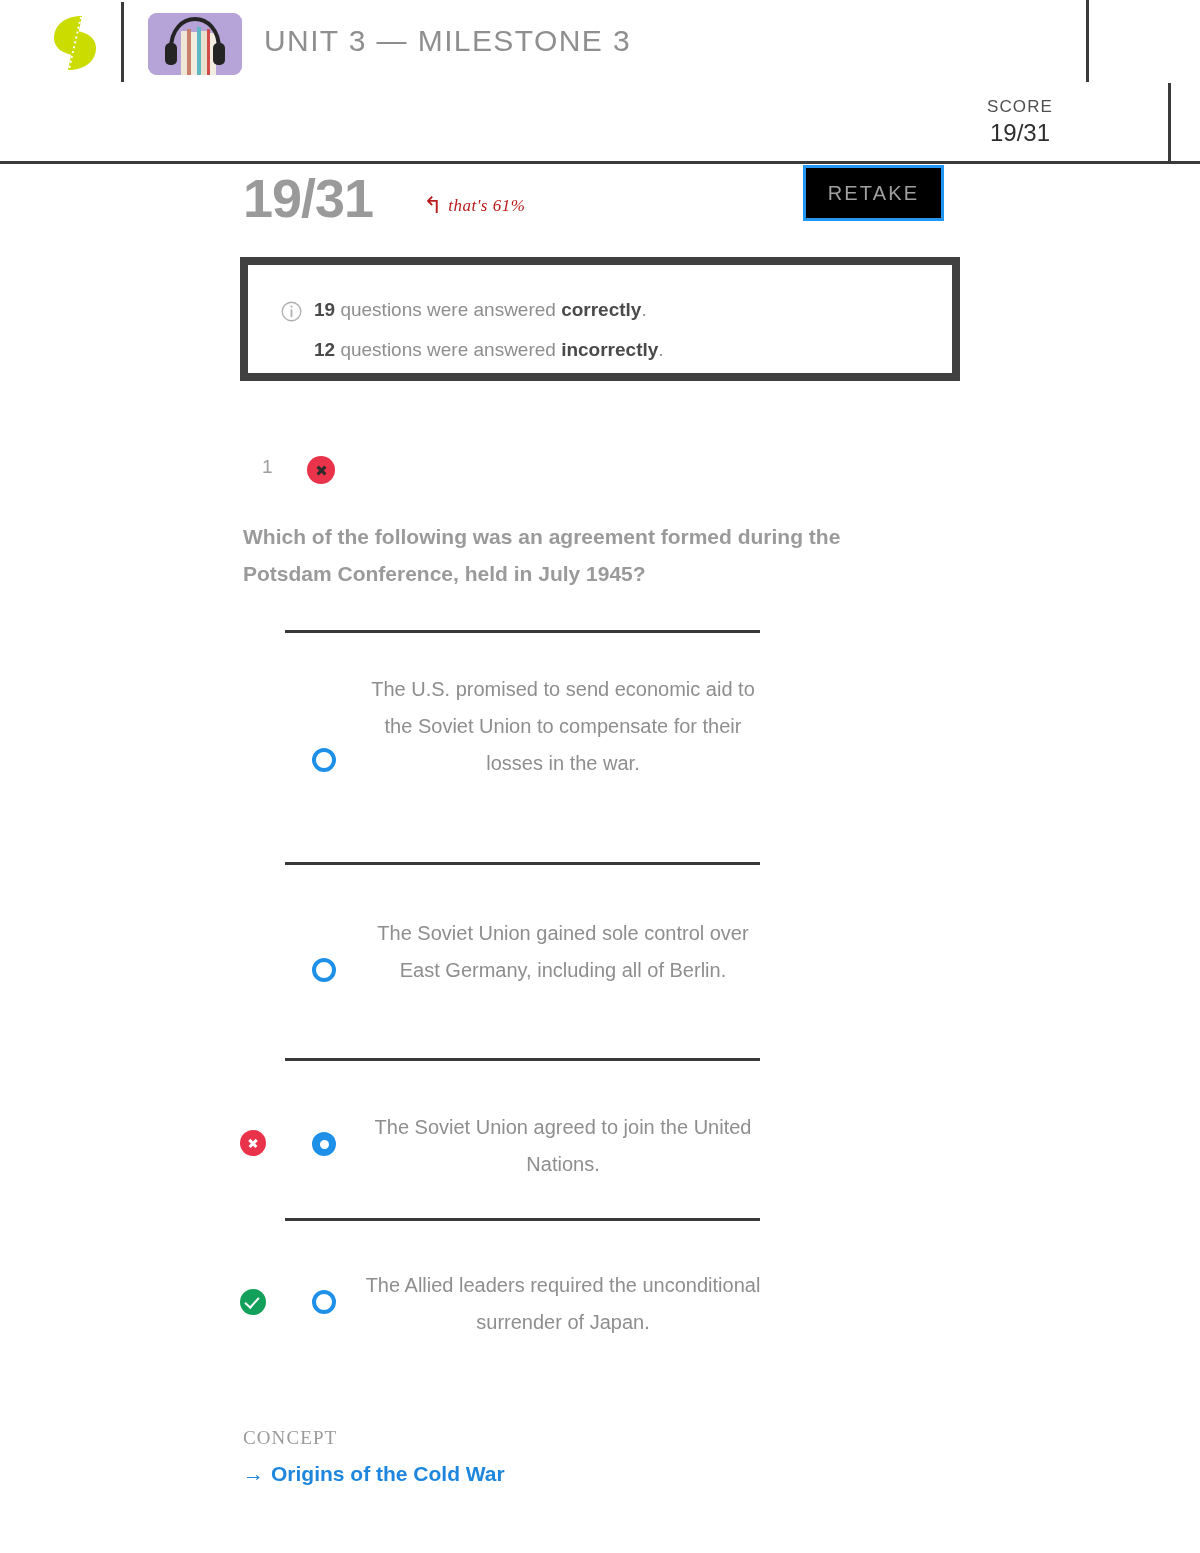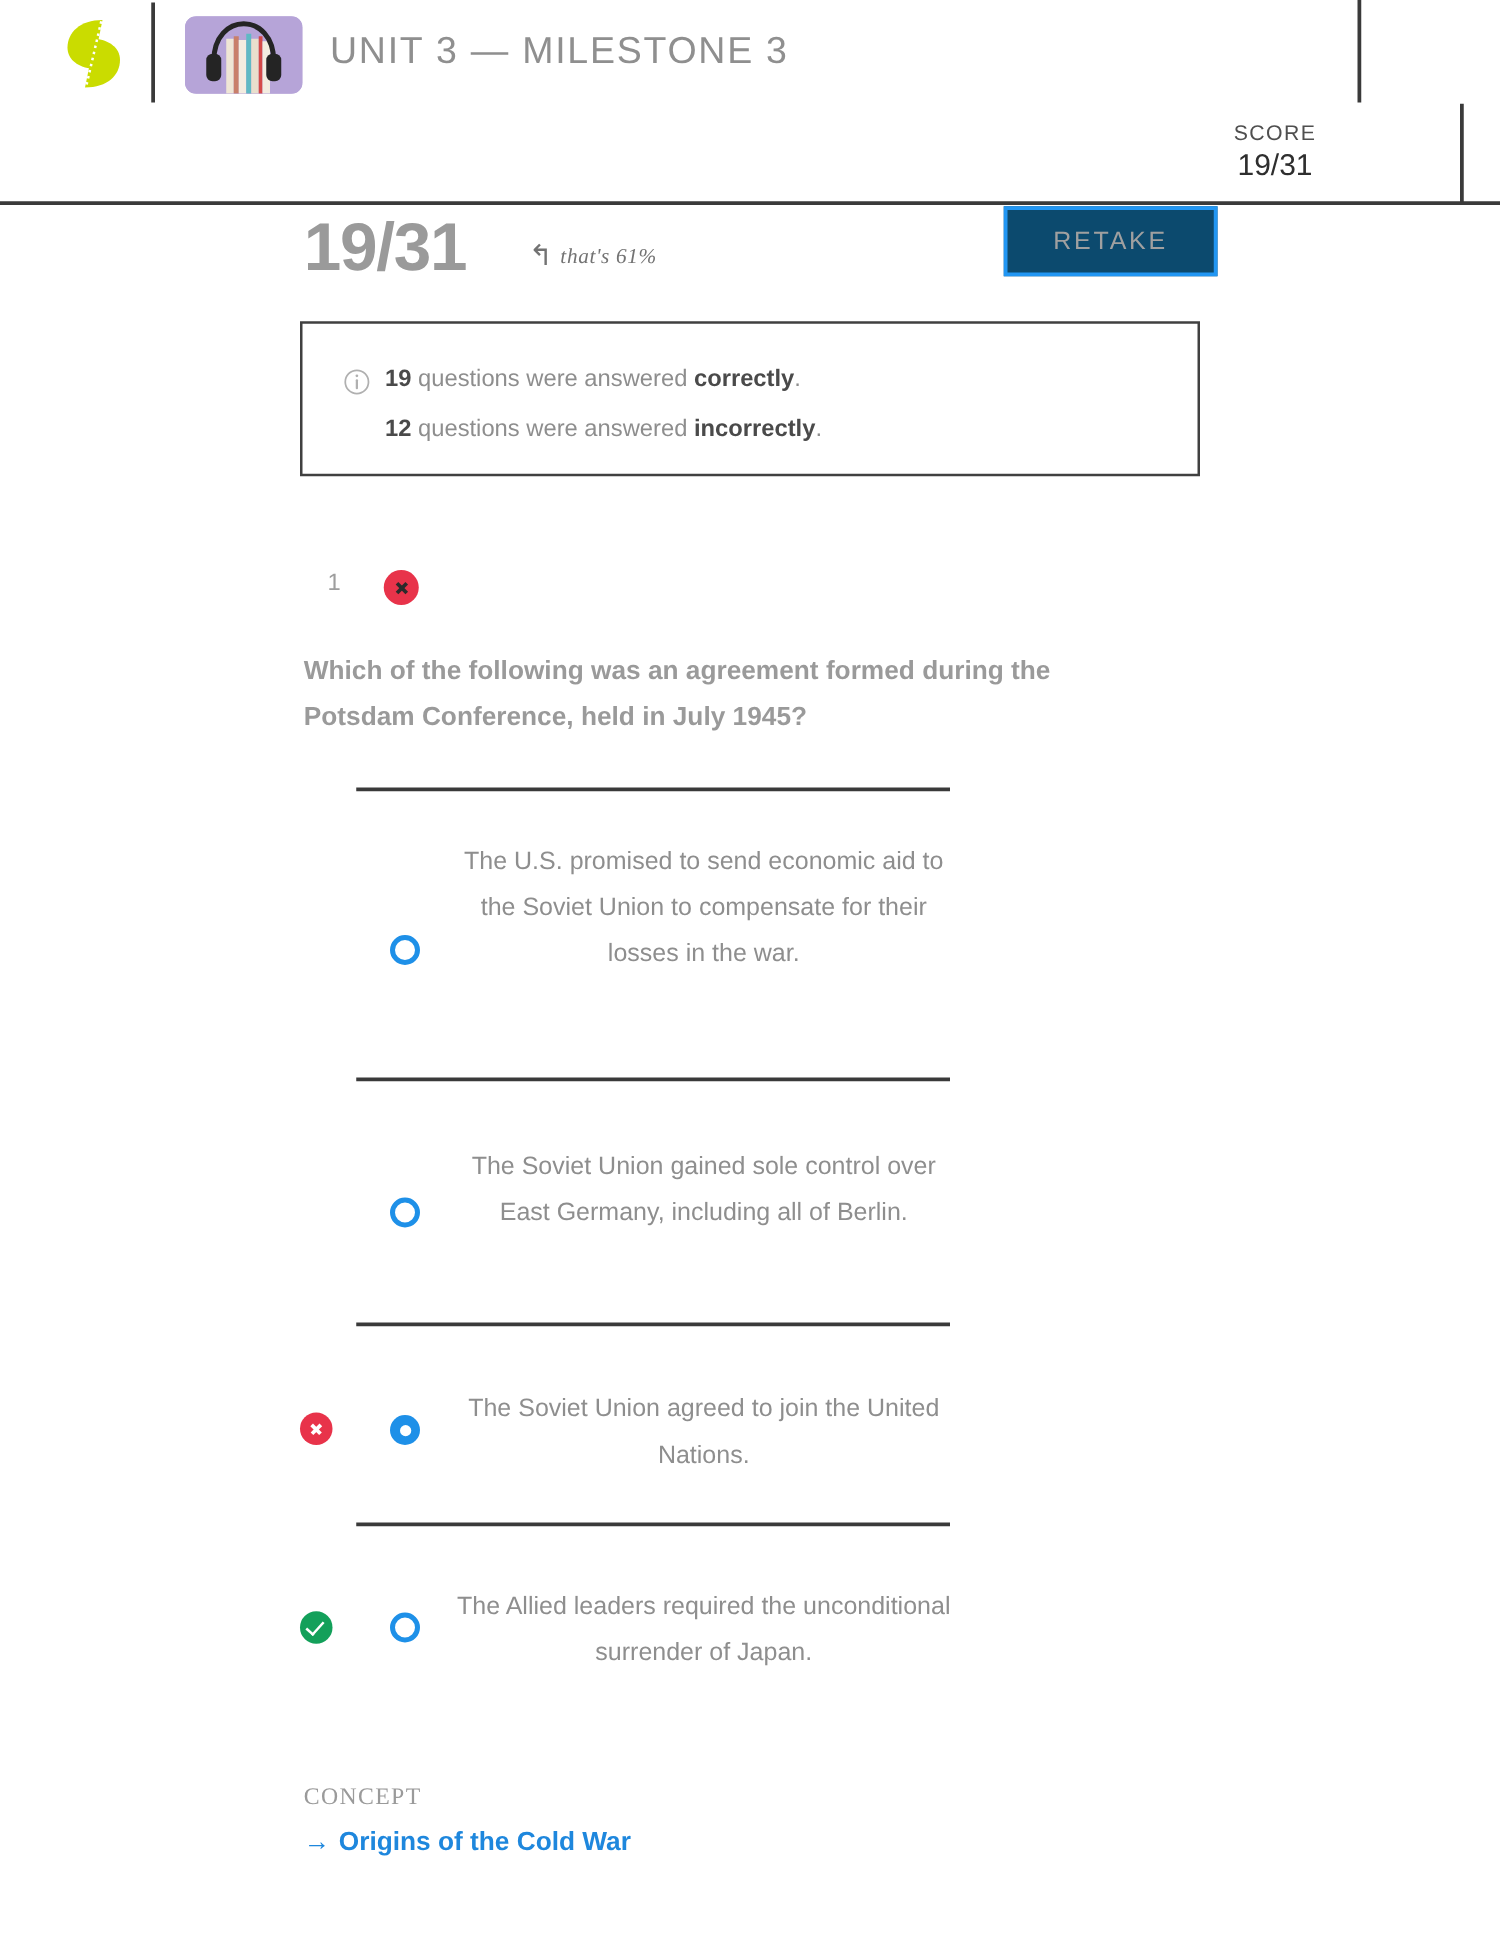--- a/index.html
+++ b/index.html
@@ -104,59 +104,59 @@
     font-size: 54px;
     font-weight: bold;
     color: #9a9a9a;
     letter-spacing: -1px;
   }
   #score-note {
     position: absolute;
     left: 423px; top: 26px;
     font-family: "DejaVu Sans", sans-serif;
     font-size: 19px;
-    color: #737373;
+    color: #b91c1c;
     white-space: nowrap;
   }
   #score-note .arrow {
     font-size: 23px;
     position: relative;
     top: 2px;
     margin-right: 6px;
   }
   #score-note .hand {
     font-family: "Liberation Serif", serif;
     font-style: italic;
     font-size: 17px;
     letter-spacing: 0.5px;
   }
   #retake-button {
     position: absolute;
     left: 803px; top: 165px;
-    width: 171px; height: 56px;
+    width: 141px; height: 56px;
     border: 3px solid #2196f3;
-    background: #0c4a6e;
+    background: #000000;
     box-sizing: border-box;
     display: flex;
     align-items: center;
     justify-content: center;
     cursor: pointer;
   }
   #retake-button span {
     font-size: 20px;
     letter-spacing: 2.2px;
     color: #a0a0a0;
   }
 
   
   #info-box {
     position: absolute;
     left: 240px; top: 257px;
     width: 720px; height: 124px;
-    border: 2px solid #404040;
+    border: 8px solid #404040;
     box-sizing: border-box;
     background: #ffffff;
   }
   #info-icon {
     position: absolute;
     left: 33px; top: 36px;
     width: 21px; height: 21px;
   }
   .info-line {
     position: absolute;

